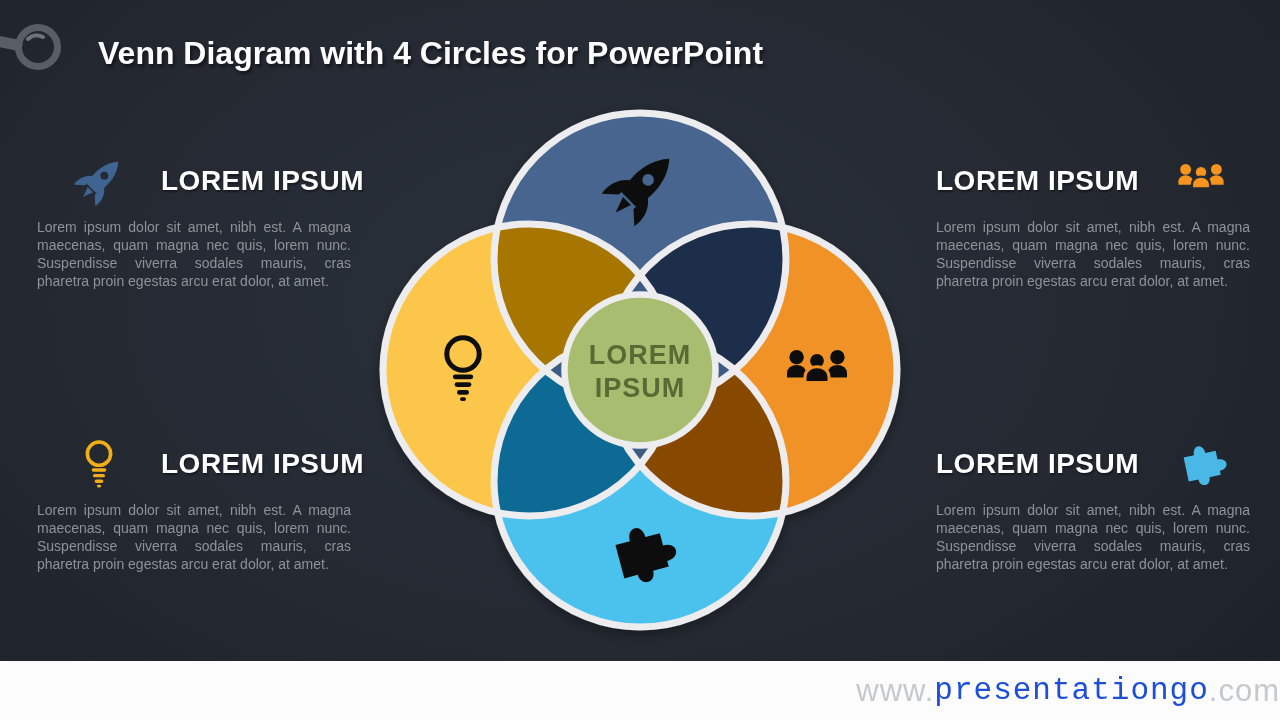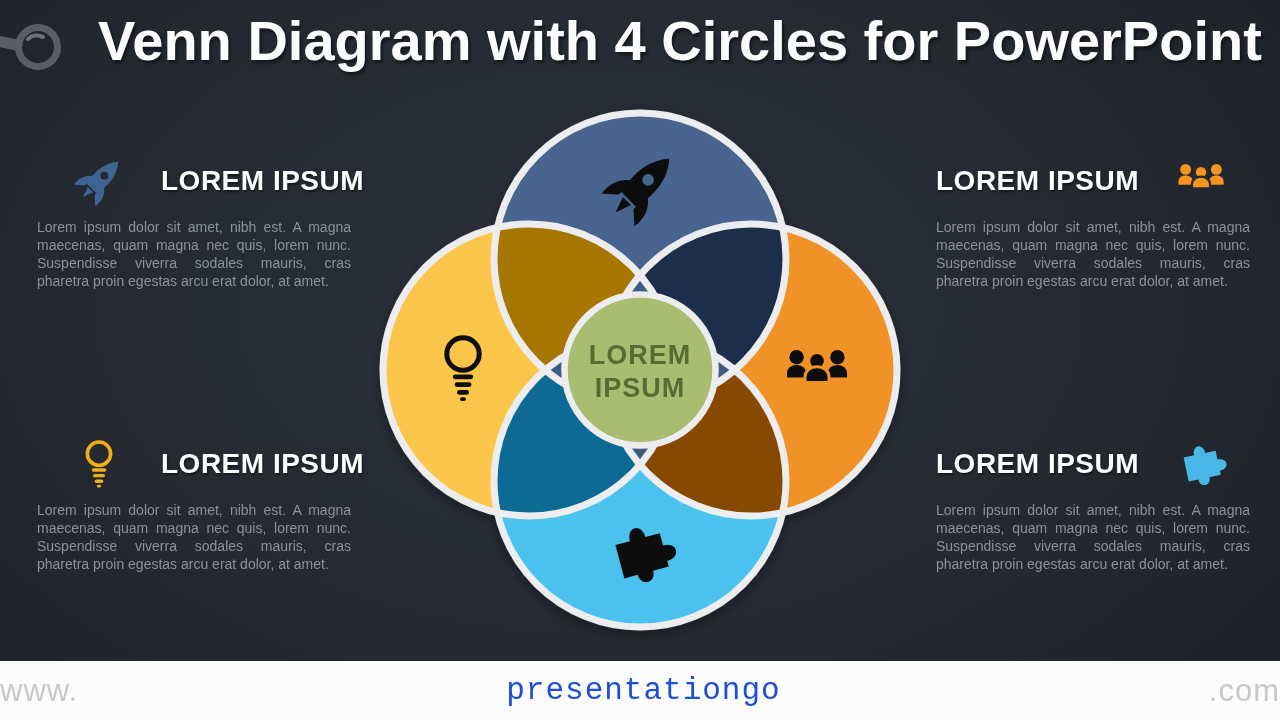--- a/index.html
+++ b/index.html
@@ -3,43 +3,43 @@
 <meta charset="utf-8">
 <style>
   html,body { margin:0; padding:0; background:#111; }
   .slide {
     position:relative; width:1280px; height:720px; overflow:hidden;
     font-family:"Liberation Sans", sans-serif;
     background:radial-gradient(ellipse 900px 600px at 46% 42%, #2b313c 0%, #242932 55%, #1d222a 100%);
   }
   .stage { position:absolute; left:0; top:0; width:1280px; height:720px; }
   .title {
-    position:absolute; left:98px; top:8px;
-    font-size:56px; font-weight:700; color:#fcfcfd; letter-spacing:0;
+    position:absolute; left:98px; top:35px;
+    font-size:32px; font-weight:700; color:#fcfcfd; letter-spacing:0;
     text-shadow:2px 3px 3px rgba(0,0,0,0.45);
     white-space:nowrap;
   }
   .block { position:absolute; width:314px; }
   .block.tl { left:37px;  top:150px; }
   .block.tr { left:936px; top:150px; }
   .block.bl { left:37px;  top:433px; }
   .block.br { left:936px; top:433px; }
   .head-row { display:flex; align-items:center; gap:32px; height:62px; margin-bottom:6px; }
   .block.tl .head-row, .block.bl .head-row { margin-left:32px; }
   .blk-icon { width:60px; height:62px; flex:none; }
   .block h2 {
     margin:0; font-size:28px; font-weight:700; color:#fdfdfd; letter-spacing:0.5px;
     text-shadow:1px 2px 2px rgba(0,0,0,0.4); white-space:nowrap;
   }
   .block p {
     margin:0; font-size:14px; line-height:1.29; color:#8e9399; text-align:justify;
   }
   .footer {
     position:absolute; left:0; right:0; bottom:0; height:59px; background:#fcfcfc;
-    display:flex; align-items:center; justify-content:space-between;
+    display:flex; align-items:center; justify-content:flex-end;
     font-size:31px; letter-spacing:1px; color:#c6c9cc; white-space:pre;
   }
   .footer .domain { color:#1d4ed8;font-family:Liberation Mono, monospace; }
   .vstroke { fill:none; stroke:#ededef; stroke-width:7; }
   .center-label { font:700 27px "Liberation Sans", sans-serif; letter-spacing:1px; text-anchor:middle; }
 </style>
 </head>
 <body>
 
 <div class="slide">

